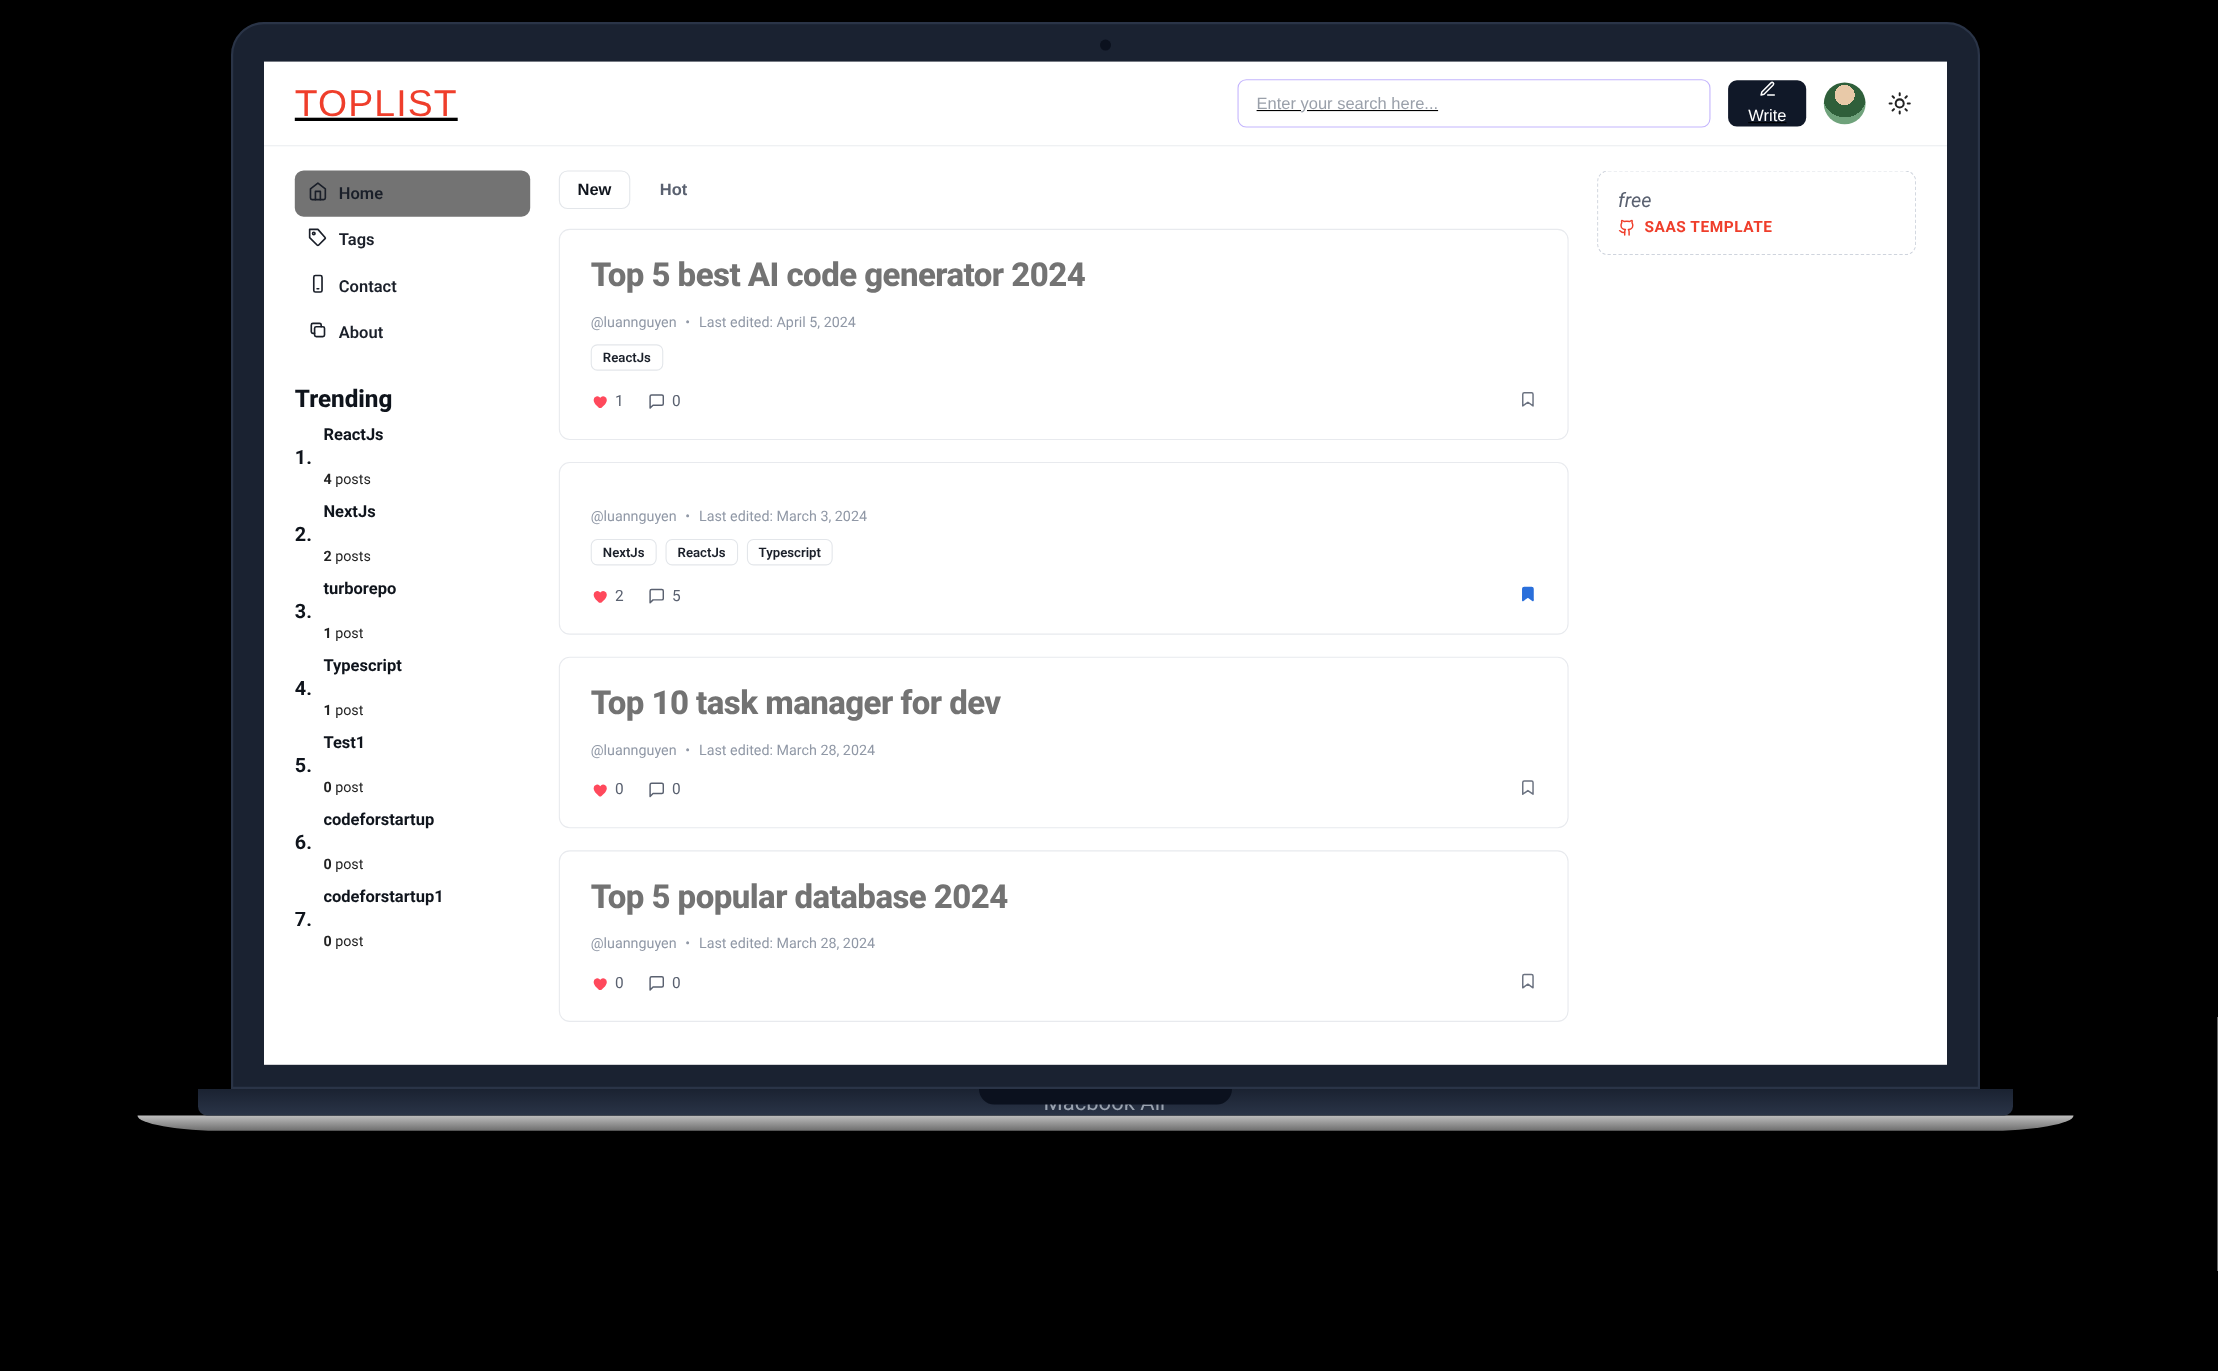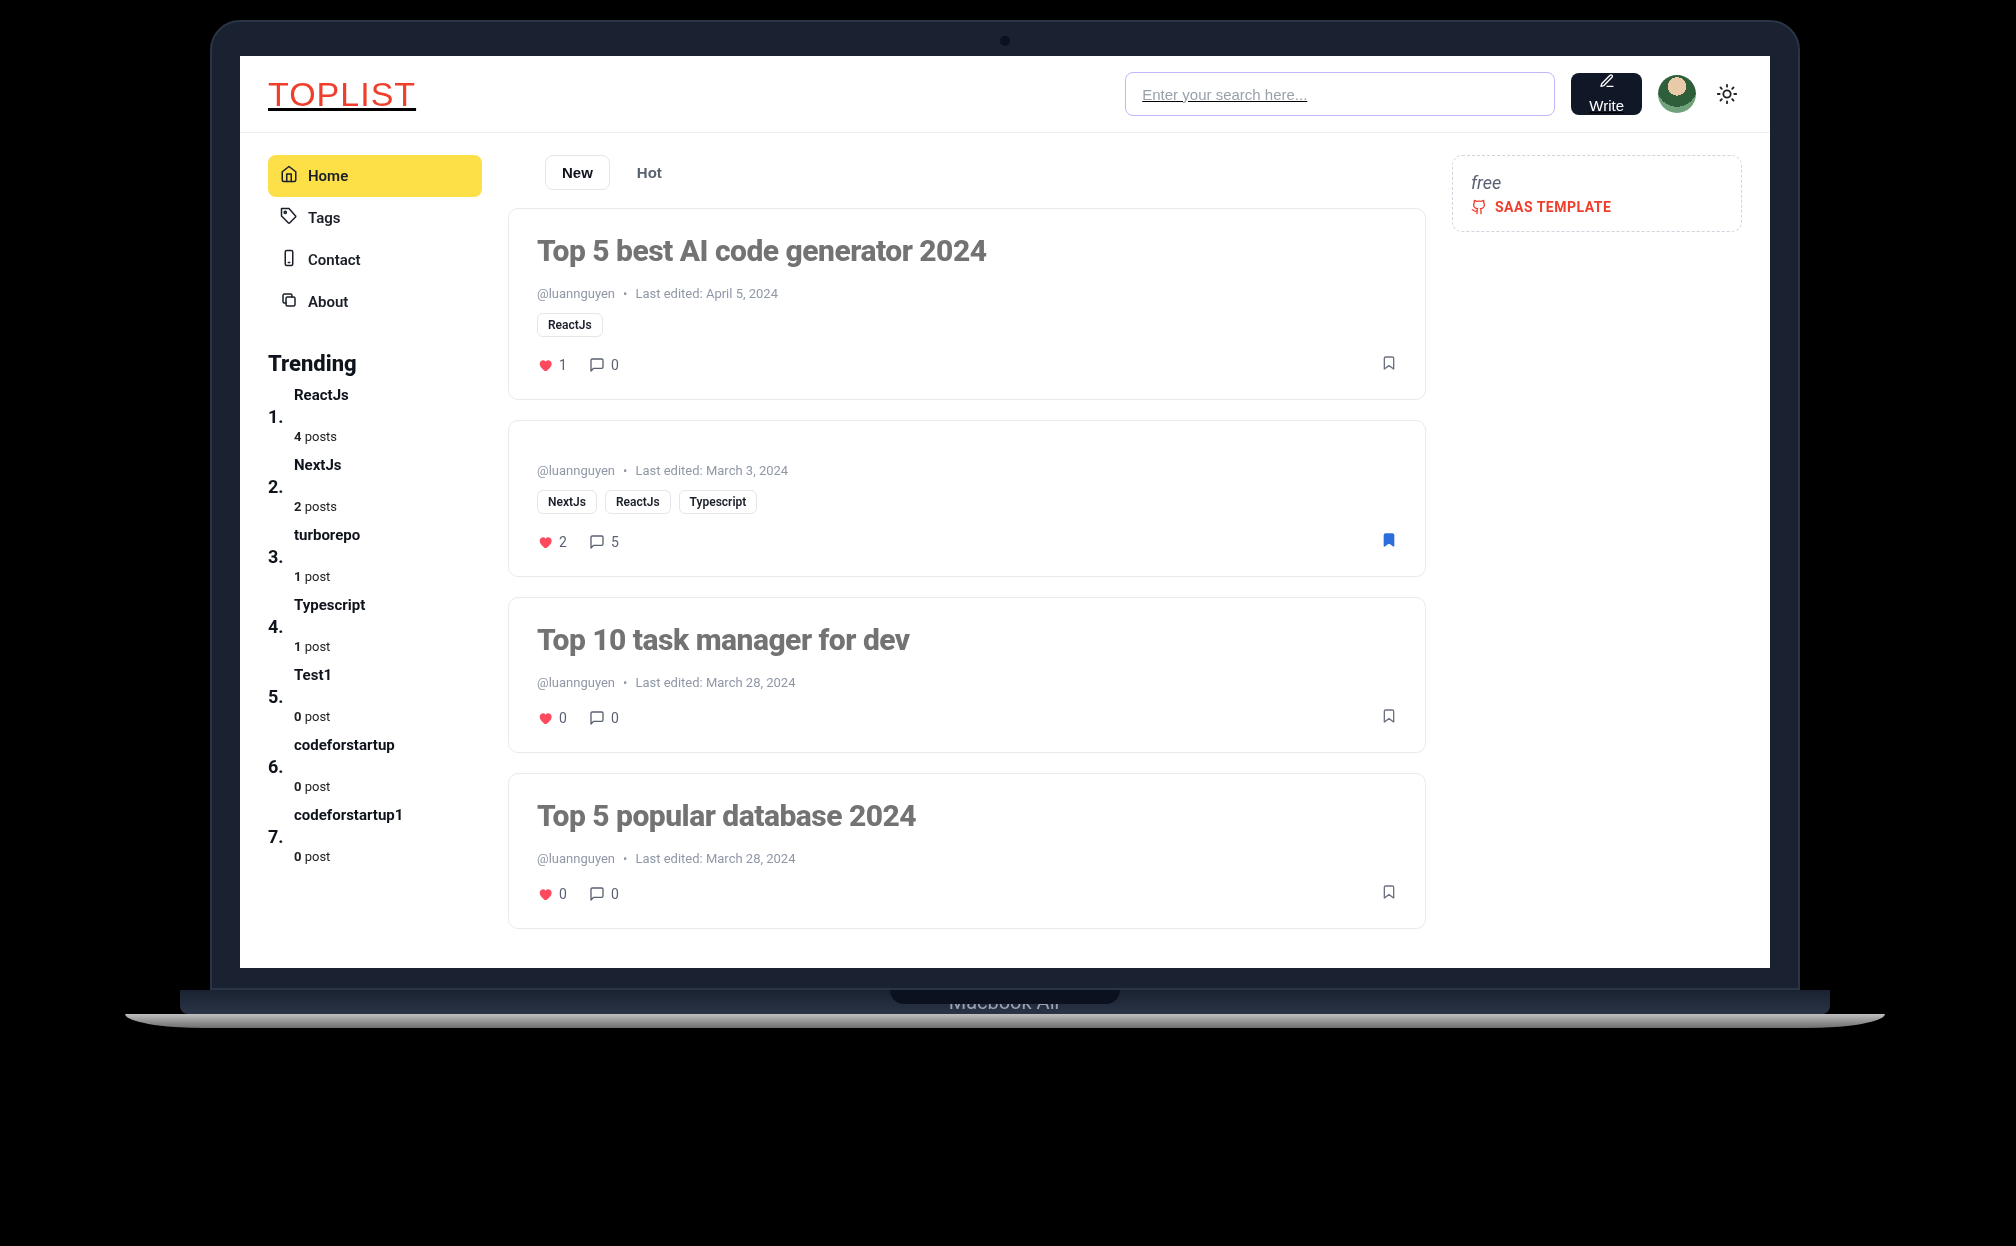--- a/index.html
+++ b/index.html
@@ -145,21 +145,21 @@
   display: flex;
   align-items: center;
   gap: 10px;
   padding: 10px 12px;
   border-radius: 8px;
   font-size: 15px;
   font-weight: 600;
   color: #1a1f29;
   cursor: pointer;
 }
-.nav-item.active { background: #fde047; }
+.nav-item.active { background: #737373; }
 .nav-icon { width: 18px; height: 18px; color: #1a1f29; flex-shrink: 0; }
 
 
 .trending-title {
   font-size: 22px;
   font-weight: 800;
   color: #0f141c;
   margin: 28px 0 10px 0;
 }
 .trend-row { margin: 8px 0 12px 0; }
@@ -191,21 +191,20 @@
   border-radius: 8px;
   background: transparent;
   border: 1px solid transparent;
   color: #5a6170;
   cursor: pointer;
 }
 .filter-tab.active {
   border-color: #e3e6ea;
   background: #fff;
   color: #0f141c;
-  margin-left: 37px;
 }
 
 
 .post-card {
   border: 1px solid #e8eaee;
   border-radius: 10px;
   padding: 24px 28px;
   margin-bottom: 20px;
 }
 .post-title {

